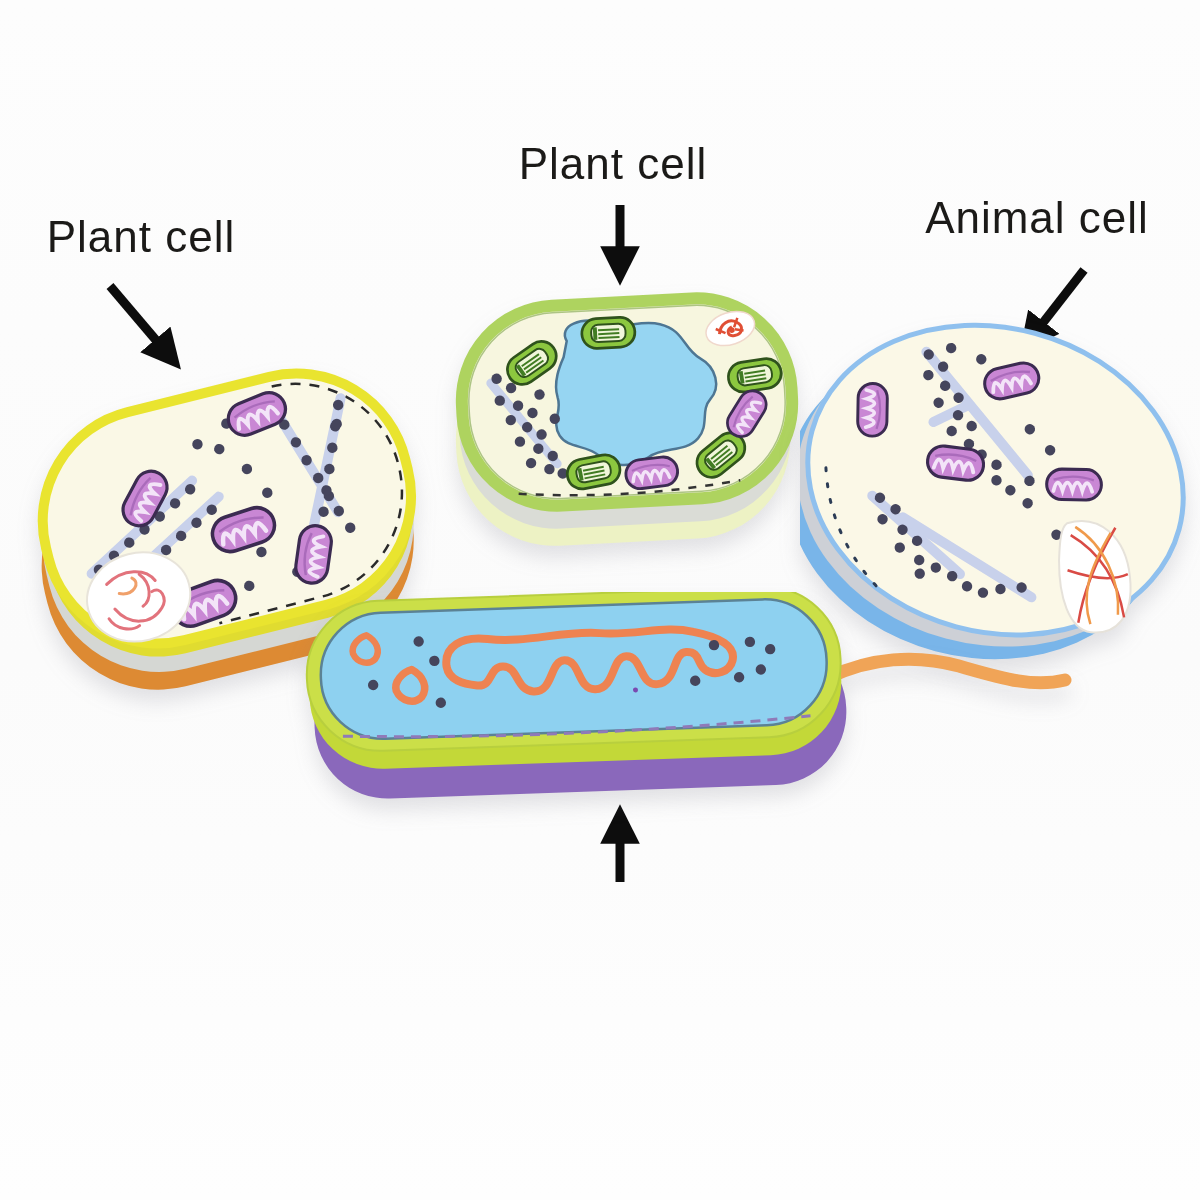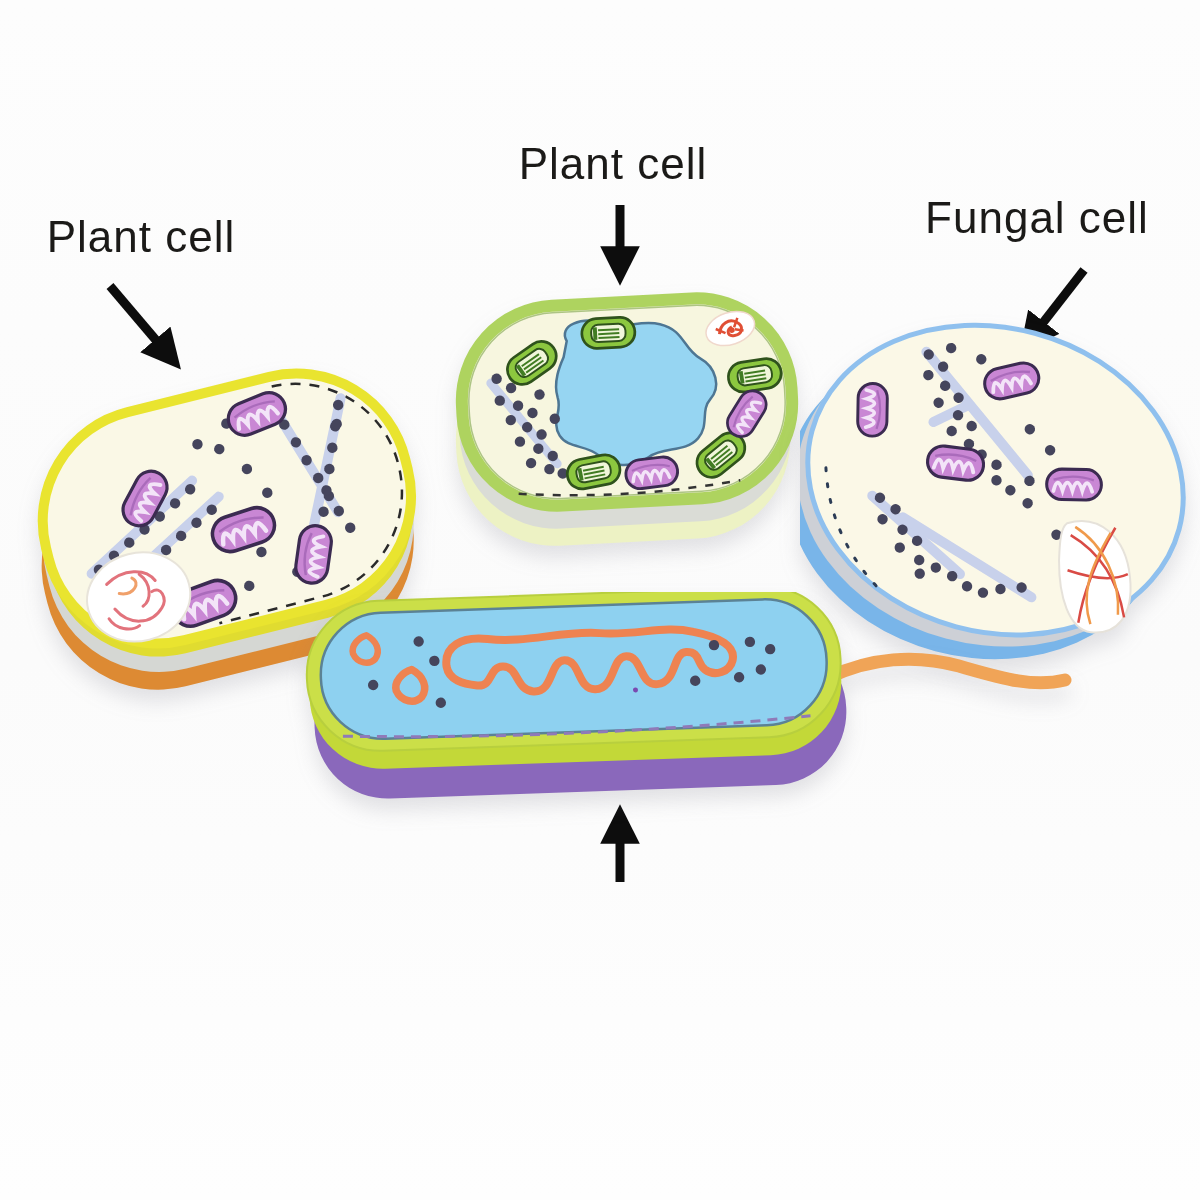--- a/index.html
+++ b/index.html
@@ -35,21 +35,21 @@
         <rect x="-22" y="-11" width="44" height="22" rx="9" fill="#f0f6da" stroke="#2f521c" stroke-width="2.5"></rect>
         <path d="M-13,-4 H14 M-13,1 H14 M-13,6 H14" stroke="#417c23" stroke-width="2.5" fill="none"></path>
         <path d="M-17,-8 V8" stroke="#417c23" stroke-width="5"></path>
       </g>
       <circle id="dot" r="5.2" fill="#45455c"></circle>
     </defs>
   </svg>
 
   <div class="cell-label" style="left:141px;top:212px">Plant cell</div>
   <div class="cell-label" style="left:613px;top:139px">Plant cell</div>
-  <div class="cell-label" style="left:1037px;top:193px">Fungal cell</div>
+  <div class="cell-label" style="left:1037px;top:193px">Animal cell</div>
 
   <svg class="arrow" style="left:100px;top:280px" width="104" height="110" viewBox="0 0 104 110">
     <line x1="10" y1="6" x2="72" y2="79" stroke="#0d0d0d" stroke-width="9" marker-end="url(#arrowhead)"></line>
   </svg>
   <svg class="arrow" style="left:598px;top:200px" width="44" height="100" viewBox="0 0 44 100">
     <line x1="22" y1="5" x2="22" y2="72" stroke="#0d0d0d" stroke-width="9" marker-end="url(#arrowhead)"></line>
   </svg>
   <svg class="arrow" style="left:998px;top:262px" width="96" height="112" viewBox="0 0 96 112">
     <line x1="86" y1="8" x2="30" y2="80" stroke="#0d0d0d" stroke-width="9" marker-end="url(#arrowhead)"></line>
   </svg>

